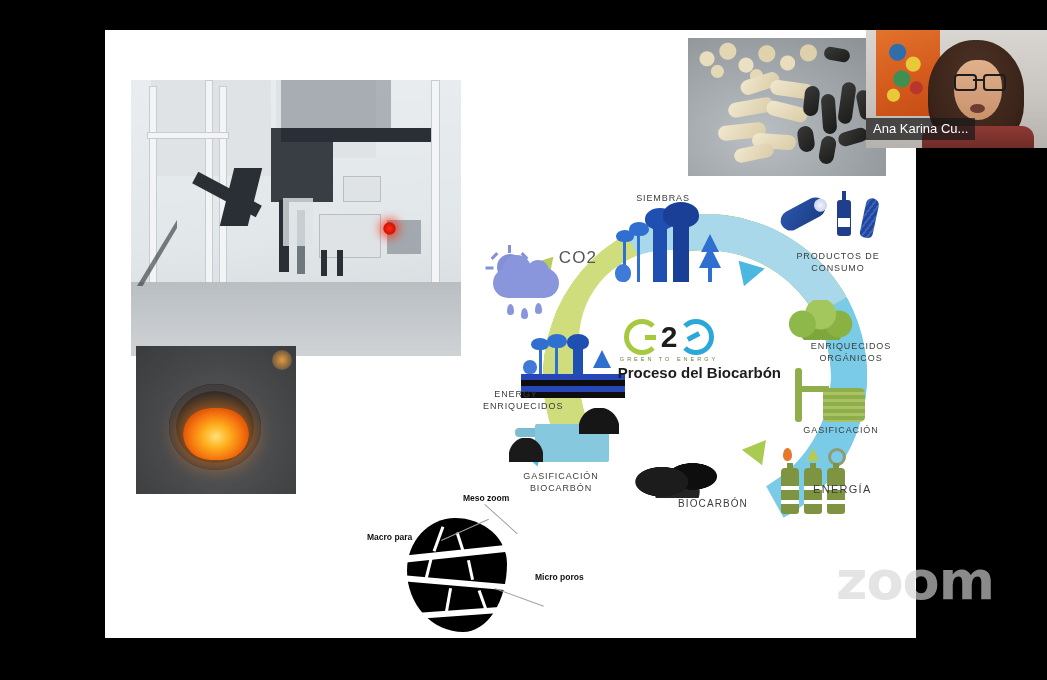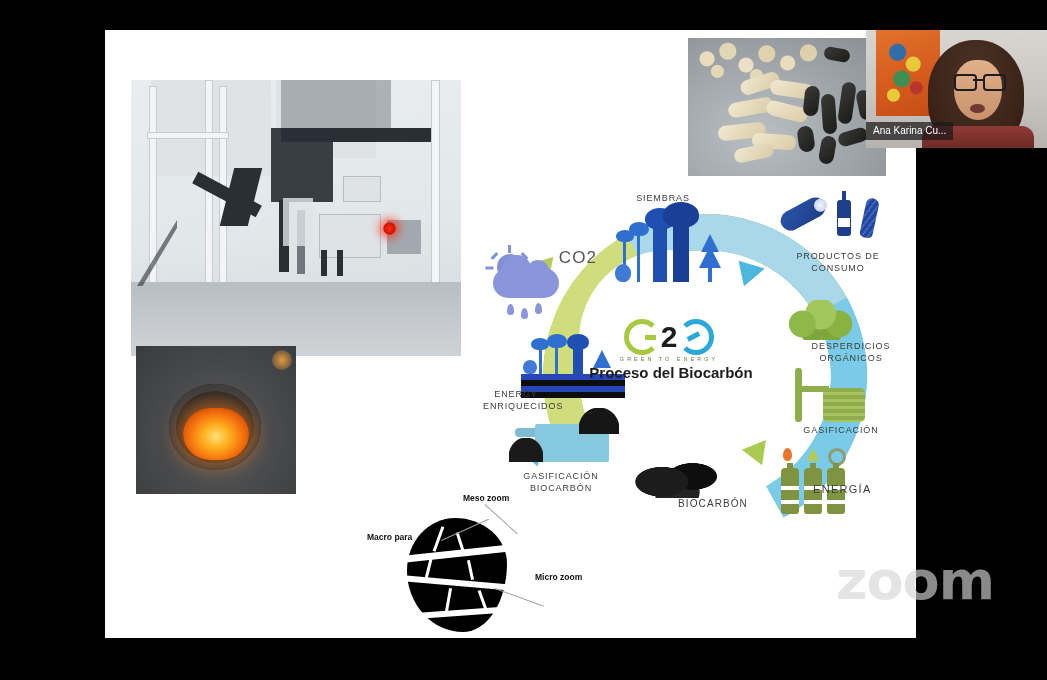--- a/index.html
+++ b/index.html
@@ -107,21 +107,21 @@
   .logo-g{width:26px;height:26px;border:5px solid #a6c93f;border-radius:50%;
       border-right-color:transparent;position:relative;}
   .logo-g::after{content:"";position:absolute;right:-1px;top:11px;width:11px;height:5px;background:#a6c93f;}
   .logo-2{font-size:30px;font-weight:bold;color:#1d1d1b;line-height:26px;
       font-family:"Liberation Sans",sans-serif;}
   .logo-e{width:26px;height:26px;border:5px solid #2aa8d8;border-radius:50%;
       border-left-color:transparent;position:relative;}
   .logo-e::after{content:"";position:absolute;left:4px;top:10px;width:13px;height:5px;
       background:#2aa8d8;transform:rotate(-28deg);}
   #logo-tag{font-size:5.5px;letter-spacing:3px;color:#6f7a45;margin-top:2px;}
-  #cycle-caption{position:absolute;left:78px;top:172px;width:220px;text-align:center;
+  #cycle-caption{position:absolute;left:78px;top:172px;width:220px;text-align:right;
       font-size:15px;font-weight:bold;color:#1d1d1b;font-family:"Liberation Sans",sans-serif;}
 
   
   .pic{position:absolute;}
   .tree-blue{position:absolute;background:#1f4fb0;}
   .palm{position:absolute;width:3px;background:#2f6fd0;}
   .leafy{position:absolute;border-radius:50% 50% 45% 45%;background:#2f6fd0;}
 
   #pic-siembras{left:132px;top:18px;width:110px;height:72px;}
   #pic-soil{left:38px;top:150px;width:104px;height:56px;}
@@ -221,21 +221,21 @@
       background:radial-gradient(ellipse at 50% 35%,#4e3326 0%,#3a2319 70%,#2b180f 100%);}
   .vt-face{position:absolute;left:88px;top:30px;width:48px;height:60px;border-radius:46% 46% 52% 52%;
       background:linear-gradient(180deg,#e0b18c,#c9916c);}
   .vt-glasses{position:absolute;left:88px;top:44px;width:48px;height:13px;}
   .vt-lens{position:absolute;width:19px;height:13px;border:2px solid #1d1d1d;border-radius:4px;}
   .vt-bridge{position:absolute;left:19px;top:5px;width:10px;height:2px;background:#1d1d1d;}
   .vt-mouth{position:absolute;left:104px;top:74px;width:15px;height:9px;border-radius:50%;background:#6e3a33;}
   .vt-shirt{position:absolute;left:56px;top:96px;width:112px;height:24px;border-radius:12px 12px 0 0;
       background:linear-gradient(180deg,#8e3a34,#6c2a26);}
   #name-badge{position:absolute;left:0px;bottom:8px;padding:3px 7px 4px 7px;
-      background:rgba(25,25,25,.72);color:#fff;font-size:10px;white-space:nowrap;
+      background:rgba(25,25,25,.72);color:#fff;font-size:13px;white-space:nowrap;
       font-family:"Liberation Sans",sans-serif;}
 </style>
 </head>
 <body>
 
 <div id="stage">
 
   <div id="slide">
 
 
@@ -343,21 +343,21 @@
             <div class="flash-lens"></div>
           </div>
         <div class="bottle">
             <div class="bottle-lbl"></div>
           </div>
         <div class="corn"></div>
       </div>
       <div class="cyc-label" id="lbl-productos">PRODUCTOS DE CONSUMO</div>
 
       <div class="pic" id="pic-waste"></div>
-      <div class="cyc-label" id="lbl-desperdicios">DESPERDICIOS ORGÁNICOS</div>
+      <div class="cyc-label" id="lbl-desperdicios">ENRIQUECIDOS ORGÁNICOS</div>
 
       <div class="pic" id="pic-gasif">
         <div class="gas-pipe"></div>
         <div class="gas-arm"></div>
         <div class="gas-tank"></div>
       </div>
       <div class="cyc-label" id="lbl-gasificacion">GASIFICACIÓN</div>
 
       <div class="pic" id="pic-energy">
         <div class="e-flame"></div>
@@ -428,21 +428,21 @@
         <div class="crack" style="left:62px;top:42px;width:3px;height:20px;transform:rotate(-12deg);"></div>
         <div class="crack" style="left:40px;top:70px;width:3px;height:24px;transform:rotate(10deg);"></div>
         <div class="crack" style="left:74px;top:72px;width:3px;height:20px;transform:rotate(-20deg);"></div>
         <div class="crack" style="left:16px;top:100px;width:3px;height:14px;transform:rotate(16deg);"></div>
       </div>
       <div class="leader" style="left:74px;top:50px;width:52px;transform:rotate(-24deg);"></div>
       <div class="leader" style="left:118px;top:14px;width:44px;transform:rotate(42deg);"></div>
       <div class="leader" style="left:128px;top:98px;width:52px;transform:rotate(20deg);"></div>
       <span class="pore-lbl" id="pl-macro">Macro para</span>
       <span class="pore-lbl" id="pl-meso">Meso zoom</span>
-      <span class="pore-lbl" id="pl-micro">Micro zoom</span>
+      <span class="pore-lbl" id="pl-micro">Micro poros</span>
     </div>
   </div>
 
   <div id="watermark">
     <div id="wm-left">zoom</div>
     <div id="wm-right">zoom</div>
   </div>
 
   <div id="video-tile">
     <div class="vt-wall"></div>

